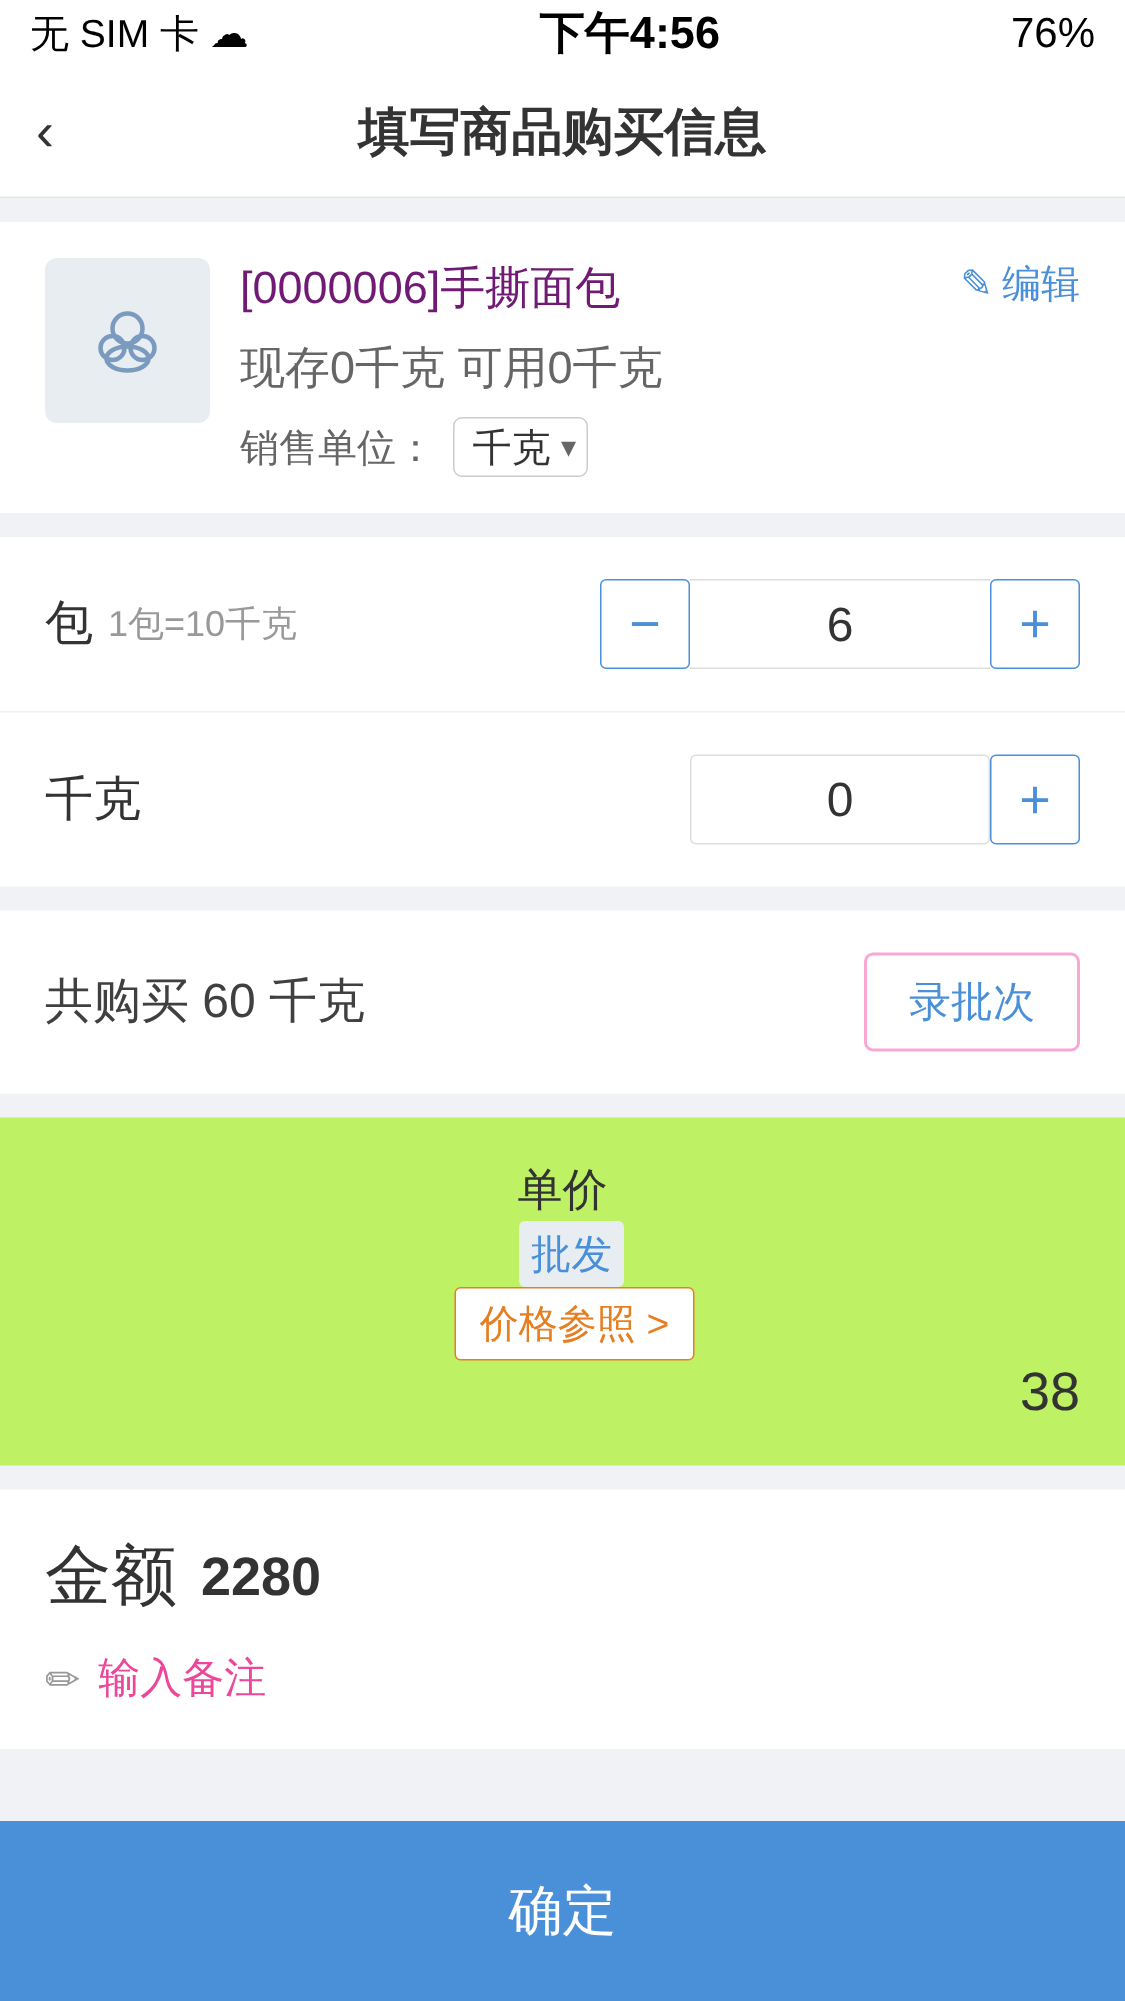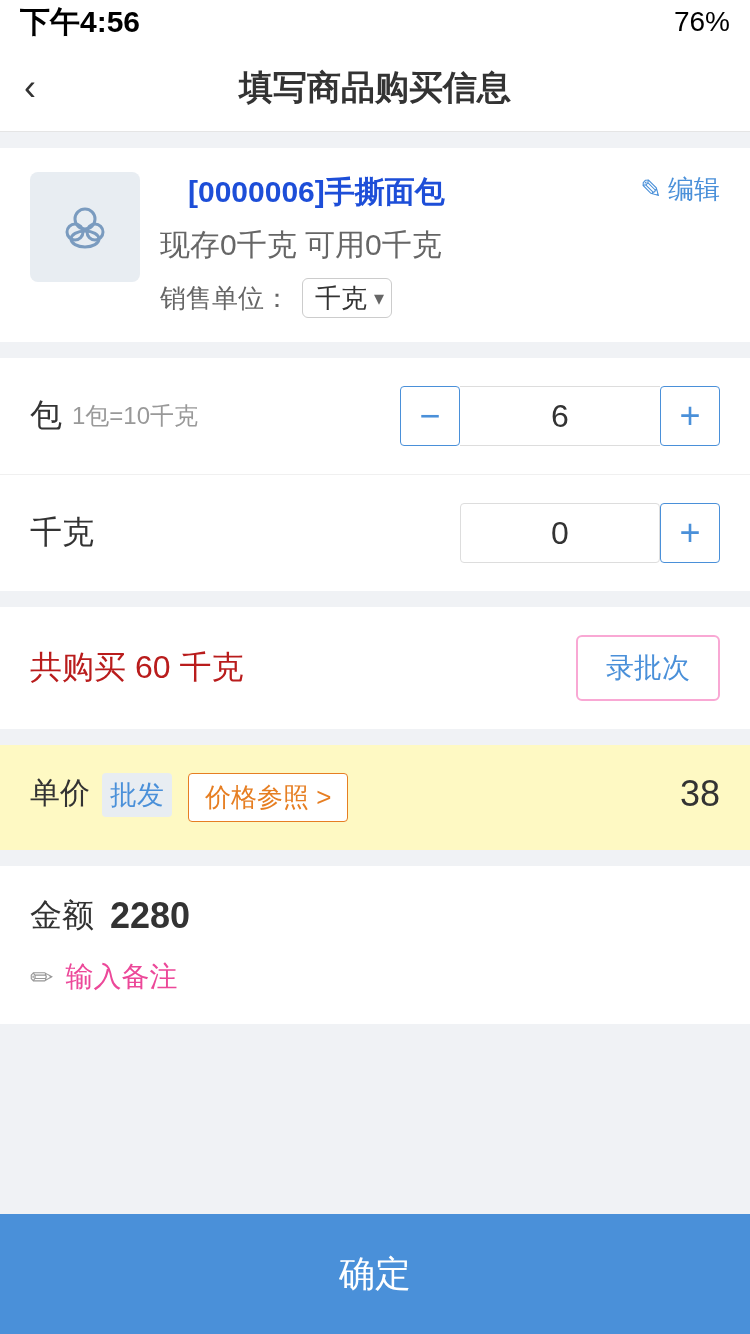--- a/index.html
+++ b/index.html
@@ -74,24 +74,23 @@
     }
     .product-thumbnail svg {
       width: 60px;
       height: 60px;
     }
     .product-info {
       flex: 1;
     }
     .product-name {
       font-size: 30px;
-      color: #1d4ed8;
-      font-weight: 700;
+      color: #701a75;
+      font-weight: 400;
       margin-bottom: 12px;
-      margin-left: 28px;
     }
     .product-stock {
       font-size: 30px;
       color: #666;
       margin-bottom: 12px;
     }
     .product-unit-row {
       display: flex;
       align-items: center;
       gap: 12px;
@@ -197,42 +196,43 @@
     
     .total-section {
       background: #fff;
       margin-top: 16px;
       padding: 28px 30px;
       display: flex;
       align-items: center;
     }
     .total-text {
       font-size: 32px;
-      color: #b91c1c;
+      color: #404040;
       font-weight: 500;
       text-align: center;
     }
     .batch-btn {
       margin-left: auto;
       border: 2px solid #f9a8d4;
       color: #4a90d9;
       background: #fff;
       padding: 12px 28px;
       font-size: 28px;
       border-radius: 6px;
       cursor: pointer;
     }
 
     
     .price-section {
-      background: #fef9c3;
+      background: #bef264;
       margin-top: 16px;
       padding: 28px 30px;
       display: flex;
-      align-items: flex-start;
+      align-items: center;
+      flex-direction: column;
     }
     .price-label {
       font-size: 30px;
       color: #333;
     }
     .price-tag {
       margin-left: 12px;
       background: #e8edf2;
       color: #4a90d9;
       font-size: 27px;
@@ -264,21 +264,21 @@
       background: #fff;
       margin-top: 16px;
       padding: 28px 30px;
     }
     .amount-row {
       display: flex;
       align-items: center;
       margin-bottom: 20px;
     }
     .amount-label {
-      font-size: 32px;
+      font-size: 44px;
       color: #333;
       font-weight: 500;
     }
     .amount-value {
       font-size: 36px;
       color: #333;
       font-weight: 600;
       margin-left: 16px;
     }
     .remark-row {
@@ -314,20 +314,21 @@
       justify-content: center;
       cursor: pointer;
       border: none;
       width: 100%;
     }
   </style>
 </head>
 <body>
 
 <div class="status-bar">
+  <span class="status-left">无 SIM 卡 ☁</span>
   <span class="status-center">下午4:56</span>
   <span class="status-right">
     <span>76%</span>
   </span>
 </div>
 
 <div class="nav-bar">
   <span class="nav-back">‹</span>
   <span class="nav-title">填写商品购买信息</span>
 </div>

